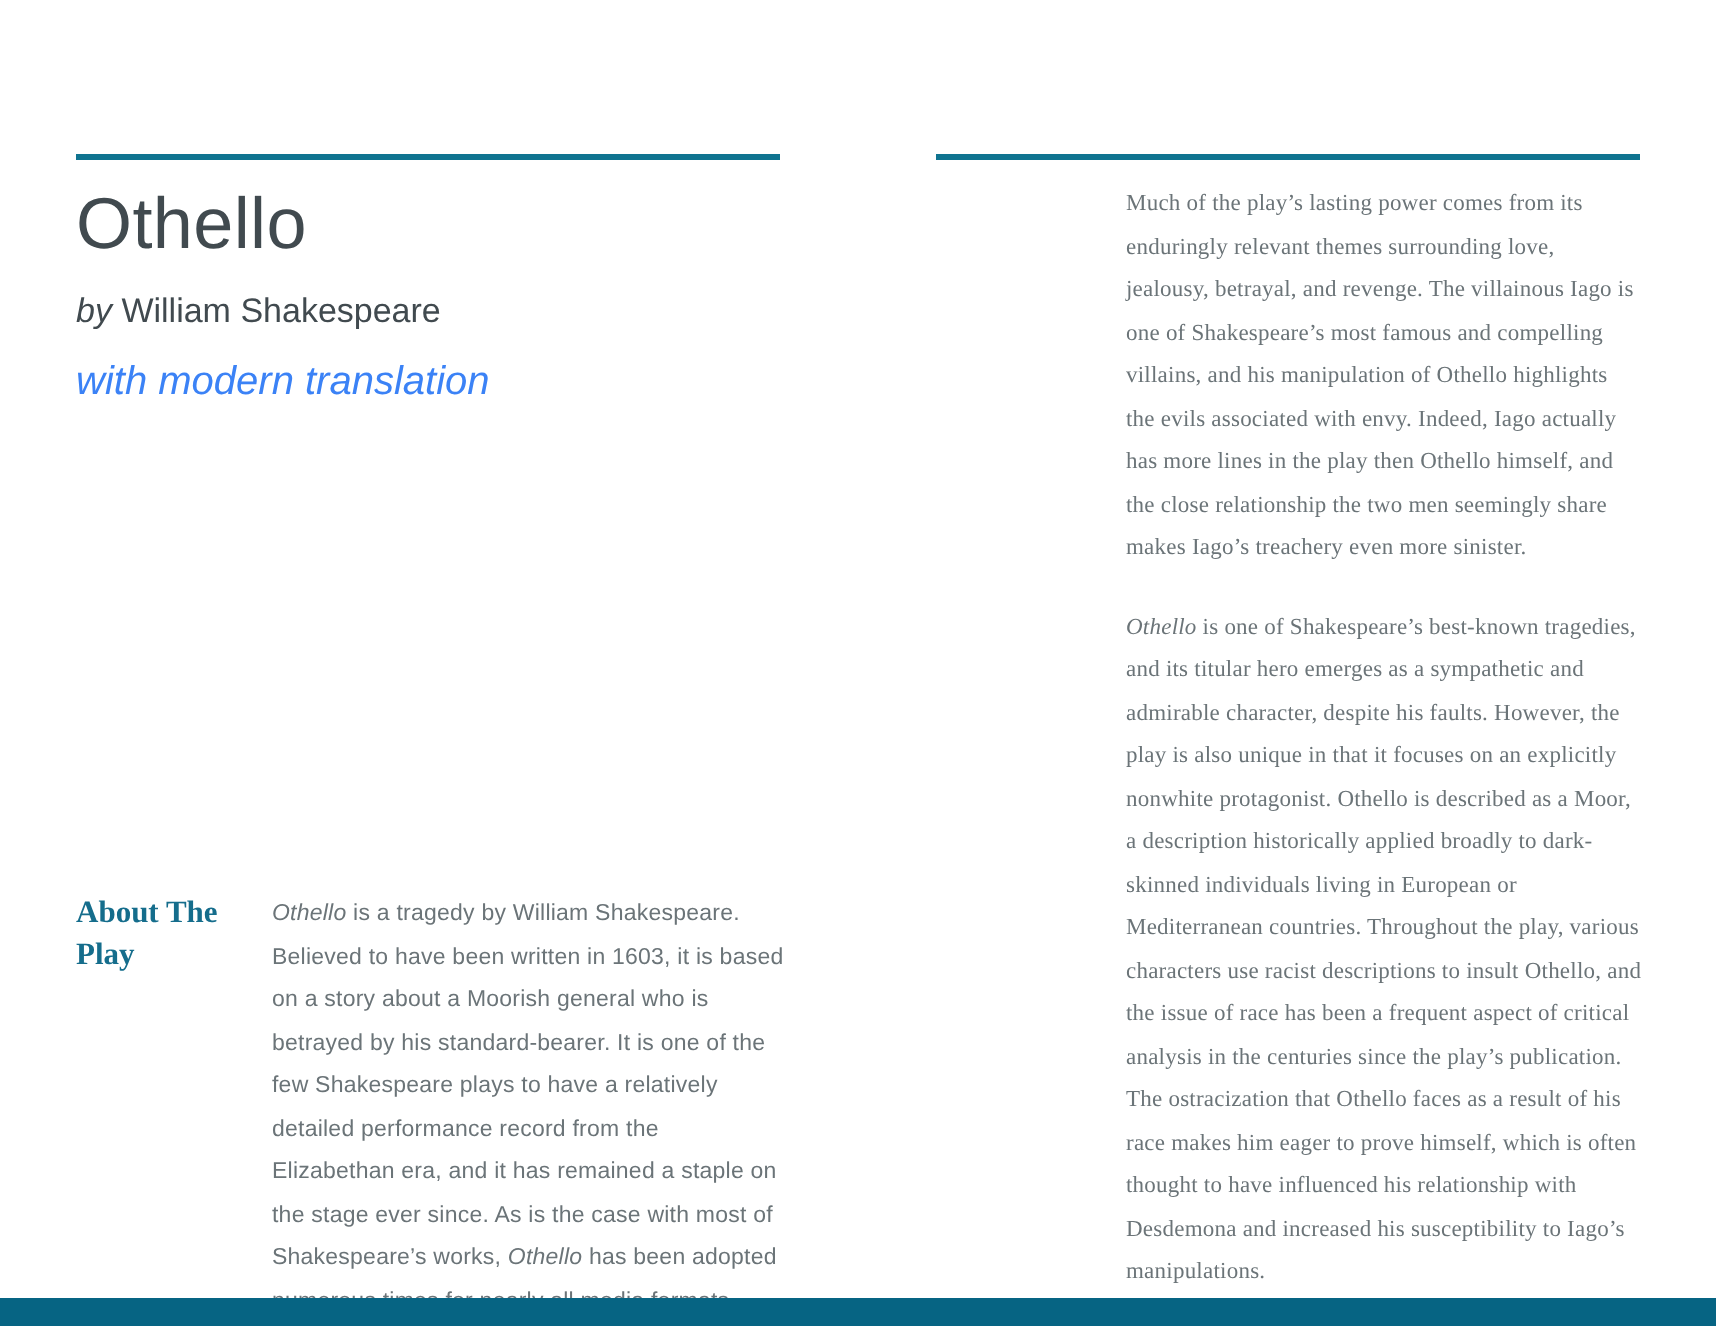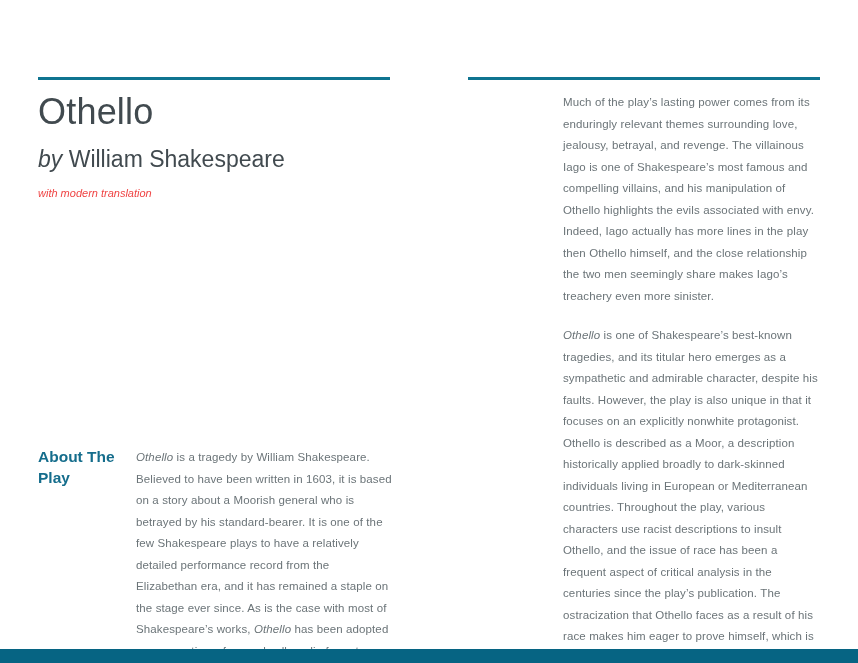--- a/index.html
+++ b/index.html
@@ -44,34 +44,34 @@
   .doc-title {
     font-size: 36px;
     font-weight: 400;
     color: #414a4f;
     letter-spacing: 0.2px;
     margin: 0;
     line-height: 1.25;
   }
 
   .doc-byline {
-    font-size: 23px;
+    font-size: 17px;
     font-weight: 400;
     color: #414a4f;
     margin: 12px 0 0 0;
     line-height: 1.2;
   }
   .doc-byline .by {
     font-style: italic;
   }
 
   .doc-subtitle {
-    font-size: 11px;
+    font-size: 20px;
     font-style: italic;
-    color: #ef4444;
+    color: #3b82f6;
     margin: 13px 0 0 0;
     line-height: 1.2;
   }
 
   
   .about-block {
     position: absolute;
     left: 38px;
     top: 403px;
     width: 355px;
@@ -80,20 +80,21 @@
   }
   .about-heading {
     width: 90px;
     flex: 0 0 90px;
     font-size: 15.5px;
     font-weight: bold;
     color: #156d8c;
     line-height: 1.33;
     margin: 0;
     padding-right: 8px;
+    font-family: Liberation Serif, serif;
   }
   .about-body {
     flex: 1 1 auto;
     font-size: 11.5px;
     color: #6b7478;
     line-height: 1.87;
     margin: 0;
     letter-spacing: 0.01em;
   }
   .about-body em { font-style: italic; }
@@ -104,20 +105,21 @@
     left: 563px;
     top: 48px;
     width: 258px;
   }
   .col-right p {
     font-size: 11.5px;
     color: #6b7478;
     line-height: 1.87;
     margin: 0 0 18px 0;
     letter-spacing: 0.01em;
+    font-family: Liberation Serif, serif;
   }
   .col-right p:last-child { margin-bottom: 0; }
   .col-right em { font-style: italic; }
 
   
   .footer {
     position: absolute;
     left: 0;
     bottom: 0;
     width: 858px;

